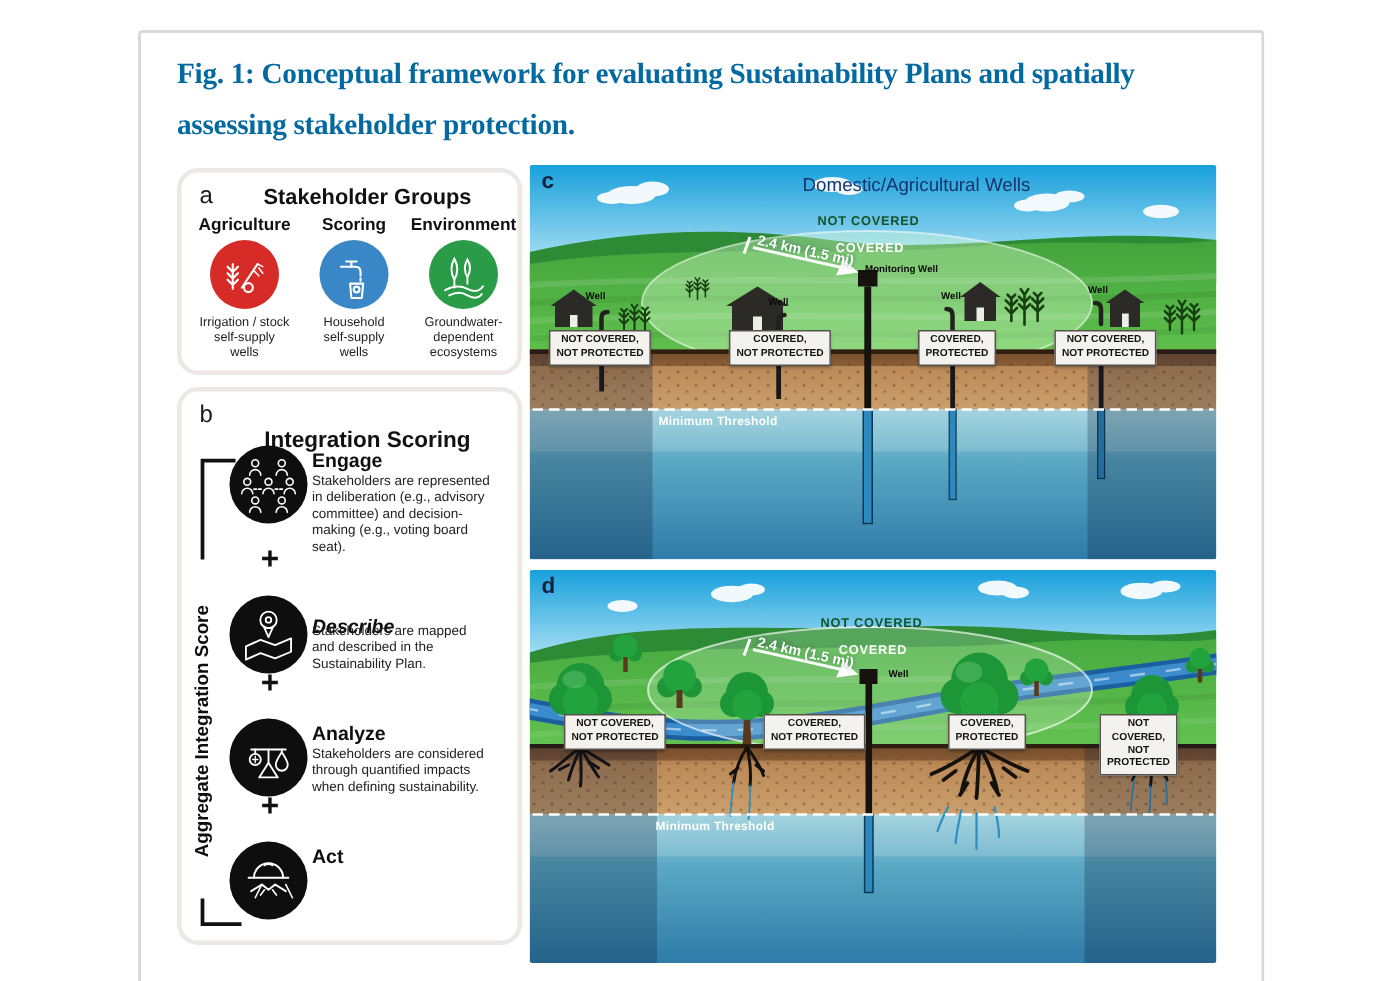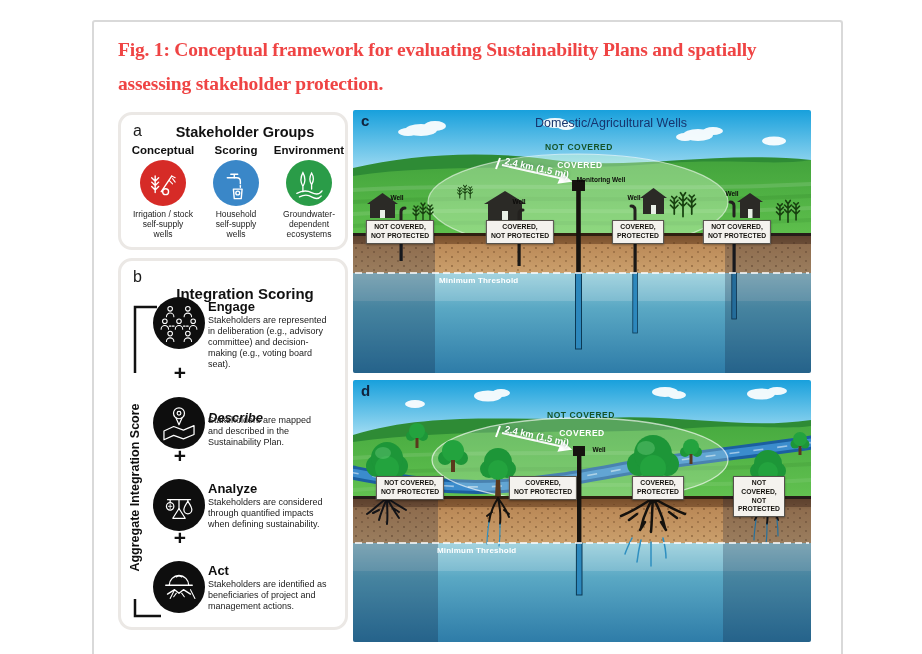--- a/index.html
+++ b/index.html
@@ -11,21 +11,21 @@
   }
   .pre{white-space:pre-line;}
   
   .frame{
     position:absolute;left:92px;top:20px;width:747px;height:700px;
     border:2px solid #d9d9d9;border-bottom:none;border-radius:3px;
   }
   .caption{
     position:absolute;left:118px;top:33px;width:710px;margin:0;
     font-family:"Liberation Serif", serif;font-weight:700;
-    font-size:19.5px;line-height:1.72;color:#ef4444;letter-spacing:-0.2px;
+    font-size:19.5px;line-height:1.72;color:#0369a1;letter-spacing:-0.2px;
     white-space:pre-line;
   }
   
   .panel{
     position:absolute;background:#fff;border:3px solid #ebe8e5;border-radius:14px;
     box-sizing:border-box;
   }
   #panelA{left:118px;top:112px;width:230px;height:138px;}
   #panelB{left:118px;top:258px;width:230px;height:372px;}
   .plab{position:absolute;left:12px;top:7px;font-size:16px;color:#1a1a1a;}
@@ -76,21 +76,21 @@
 <div class="frame"></div>
 
 <h1 class="caption">Fig. 1: Conceptual framework for evaluating Sustainability Plans and spatially
 assessing stakeholder protection.</h1>
 
 <section class="panel" id="panelA">
   <span class="plab">a</span>
   <div class="ptitle-ab">Stakeholder Groups</div>
 
   <div class="acol" style="left:6px;">
-    <div class="gname">Conceptual</div>
+    <div class="gname">Agriculture</div>
     <div class="gcircle" style="background-color: rgb(214, 43, 39);">
       <svg class="icon-svg" width="40" height="40" viewBox="0 0 46 46" fill="none" stroke="#fff" stroke-width="1.6" stroke-linecap="round">
         <path d="M14,34 V15 M14,21 l-4,-4 M14,21 l4,-4 M14,26 l-4,-4 M14,26 l4,-4 M14,31 l-4,-4 M14,31 l4,-4"></path>
         <path d="M21,33 L33,15"></path>
         <circle cx="26" cy="33" r="3.4"></circle>
         <path d="M33,15 l4,2 M34,18 l3,4 M30,20 l4,4" stroke-width="1.2"></path>
       </svg>
     </div>
     <div class="gcap pre">Irrigation / stock
 self-supply
@@ -199,21 +199,20 @@
     <svg class="icon-svg" width="46" height="46" viewBox="0 0 52 52" fill="none" stroke="#fff" stroke-width="1.5" stroke-linecap="round" stroke-linejoin="round">
       <path d="M15,24 a11,11 0 0 1 22,0"></path>
       <path d="M11,24 h30"></path>
       <path d="M23,14.5 q3,-2 6,0"></path>
       <path d="M13,34 l8,-5 5,4 5,-4 8,5"></path>
       <path d="M21,29 l-5,10 M39,29 l5,10" stroke-width="1.2"></path>
       <path d="M23,33 l-3,4 M29,33 l3,4" stroke-width="1.2"></path>
     </svg>
   </div>
   <div class="btitle" style="top:302px;">Act</div>
-  <div class="bdesc" style="top:318px;">Stakeholders are identified as beneficiaries of project and management actions.</div>
 </section>
 
 <section class="pillus" id="panelC">
   <svg width="458" height="263" viewBox="0 0 458 263">
     <defs>
       <linearGradient id="skyC" x1="0" y1="0" x2="0" y2="1">
           <stop offset="0" stop-color="#18a0dc"></stop>
           <stop offset="1" stop-color="#c6ecf8"></stop>
         </linearGradient>
       <linearGradient id="fieldC" x1="0" y1="0" x2="0" y2="1">

